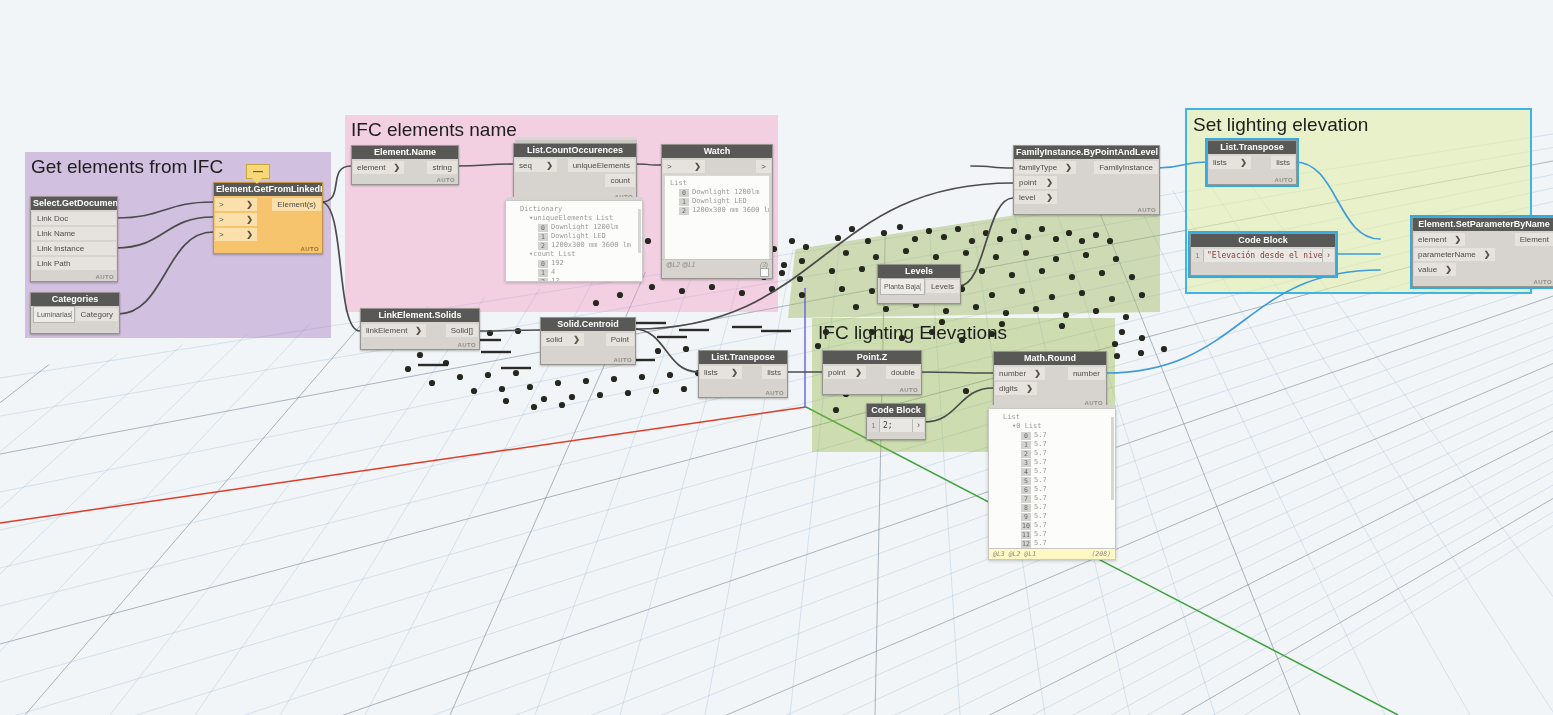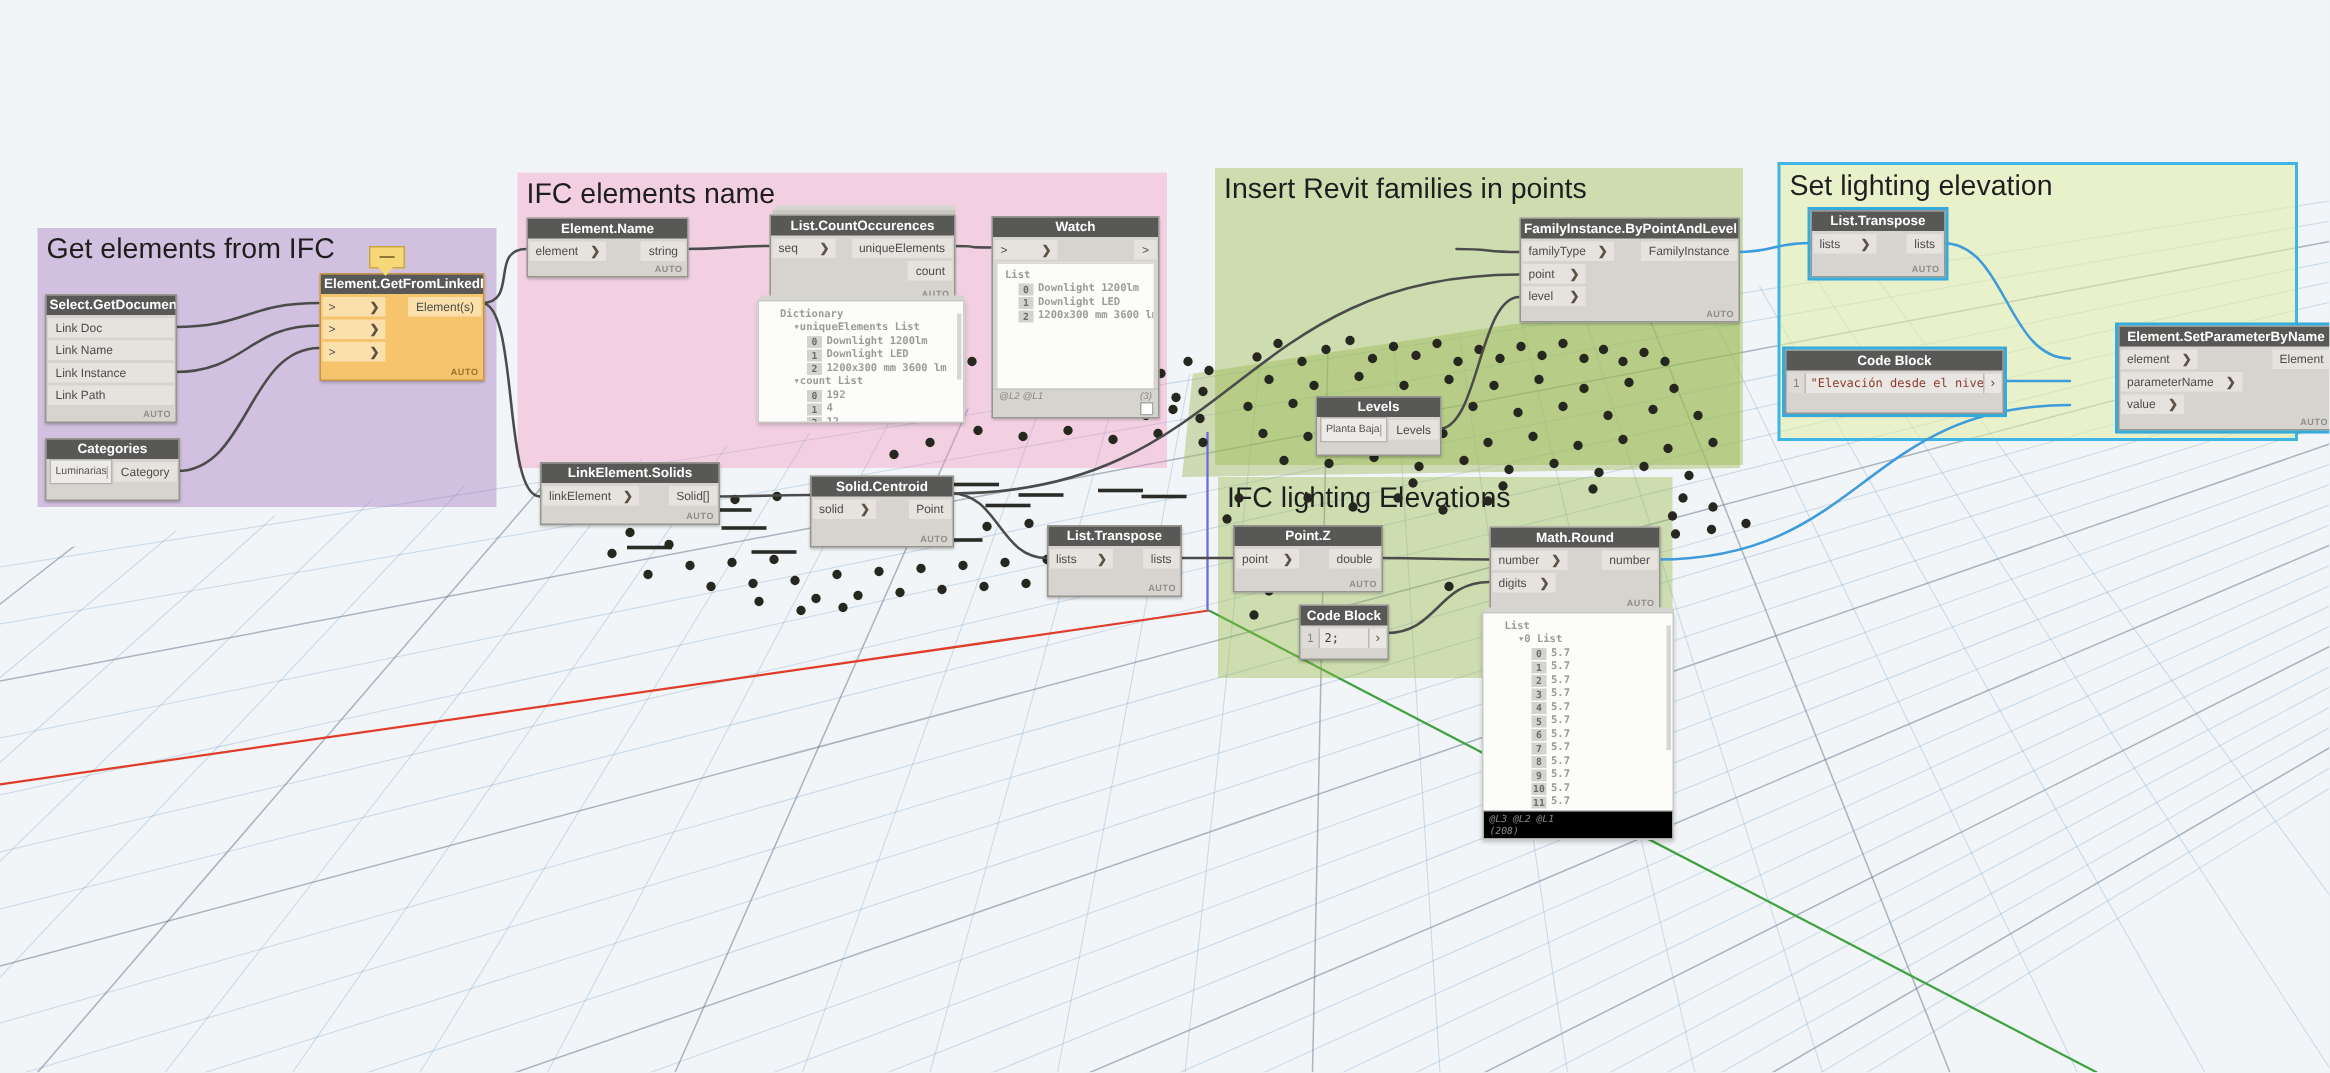--- a/index.html
+++ b/index.html
@@ -36,27 +36,27 @@
   .ccode{flex:1;padding:0 3px;font-family:"DejaVu Sans Mono",monospace;font-size:8px;
          color:#3c3a36;white-space:nowrap;overflow:hidden;height:13px;line-height:13px;}
   .ccode.cstr{color:#8c3b2f;}
   .cout{width:11px;text-align:center;color:#5d5345;font-size:9px;border-left:1px solid #bbb9b4;
         height:13px;line-height:13px;}
   .auto{position:absolute;bottom:1px;right:3px;font-size:6px;font-weight:bold;
         letter-spacing:.4px;color:#8e8d89;}
   .warn .auto{color:#96722a;}
   .wbody{height:84px;margin:2px;background:#fcfcfb;border:1px solid #d8d8d5;overflow:hidden;
          font-family:"DejaVu Sans Mono",monospace;font-size:7px;color:#9b9b98;padding:3px 0 0 5px;}
-  .pl{display:flex;align-items:center;height:9px;line-height:9px;white-space:nowrap;font-weight:bold;}
+  .pl{display:flex;align-items:center;height:9px;line-height:9px;white-space:nowrap;}
   .chip{display:inline-block;min-width:8px;text-align:center;background:#d2d2cf;color:#6b6b68;
         font-size:6.5px;height:8px;line-height:8px;margin-right:3px;padding:0 1px;}
   .pfoot{position:absolute;left:0;right:0;bottom:9px;display:flex;justify-content:space-between;
          font-size:6.5px;font-style:italic;color:#8a8a87;padding:1px 4px;
          border-top:1px solid #c6c6c3;background:inherit;}
-  .preview .pfoot{bottom:0;background:#000000;flex-direction:column;}
+  .preview .pfoot{bottom:0;background:#fef9c3;}
   .chk{position:absolute;right:3px;bottom:1px;width:7px;height:7px;background:#fff;
        border:1px solid #a8a8a5;}
   .preview{position:absolute;z-index:5;background:#fcfcfb;border:1px solid #c9c9c6;
            box-shadow:1px -4px 0 -1px #d5d3cf,0 1px 3px rgba(0,0,0,.22);
            font-family:"DejaVu Sans Mono",monospace;font-size:7px;color:#9b9b98;overflow:hidden;}
   .plines{padding:4px 0 0 14px;}
   .sb{position:absolute;right:1px;top:8px;width:3px;height:55%;background:#d6d6d3;}
   .note{position:absolute;z-index:6;width:22px;height:13px;background:#f6d878;
         border:1px solid #c9a83e;color:#6b5a1e;font-size:10px;font-weight:bold;
         display:flex;align-items:center;justify-content:center;}
@@ -143,23 +143,20 @@
         <line x1="0" y1="523" x2="806" y2="407" stroke="#e03c2a" stroke-width="1.5"></line>
         <line x1="806" y1="407" x2="1398" y2="715" stroke="#3fa23f" stroke-width="1.5"></line>
       </g>
       <line x1="805" y1="288" x2="805" y2="407" stroke="#6a6ae0" stroke-width="1.5"></line>
     </svg>
     <div class="group" style="left: 25px; top: 152px; width: 306px; height: 186px; background: rgba(165, 118, 191, 0.42);">
       <div class="gtitle">Get elements from IFC</div>
     </div>
     <div class="group" style="left: 345px; top: 115px; width: 433px; height: 197px; background: rgba(242, 148, 192, 0.38);">
       <div class="gtitle">IFC elements name</div>
-    </div>
-    <div class="group" style="left: 810px; top: 112px; width: 352px; height: 198px; background: rgba(151, 186, 70, 0.4);">
-      <div class="gtitle">Insert Revit families in points</div>
     </div>
     <div class="group" style="left: 812px; top: 318px; width: 303px; height: 134px; background: rgba(151, 186, 70, 0.4);">
       <div class="gtitle">IFC lighting Elevations</div>
     </div>
     <div class="group gsel" style="left: 1185px; top: 108px; width: 343px; height: 182px; background: rgba(225, 238, 170, 0.6);">
       <div class="gtitle">Set lighting elevation</div>
     </div>
     <svg id="fg" class="layer" width="1553" height="715">
       <g>
         <rect x="395" y="338.8" width="30" height="2.4" fill="#2b2b27"></rect>

